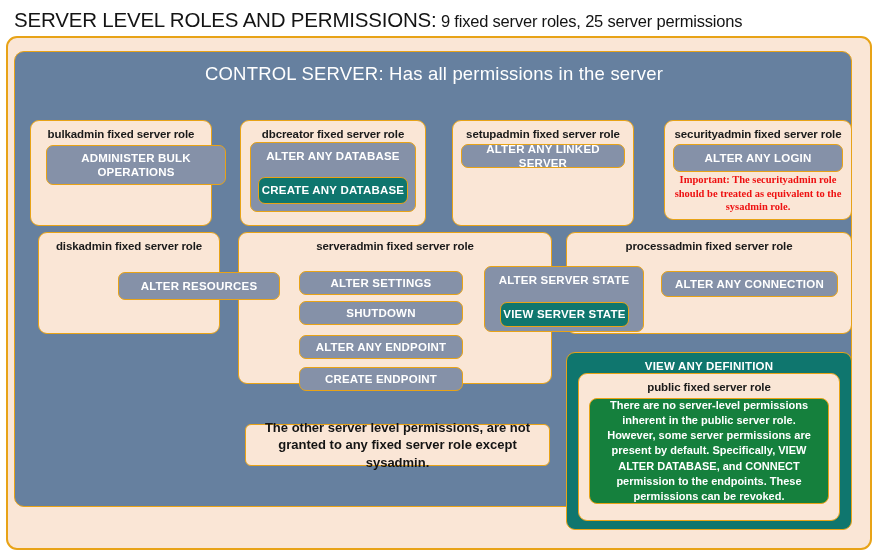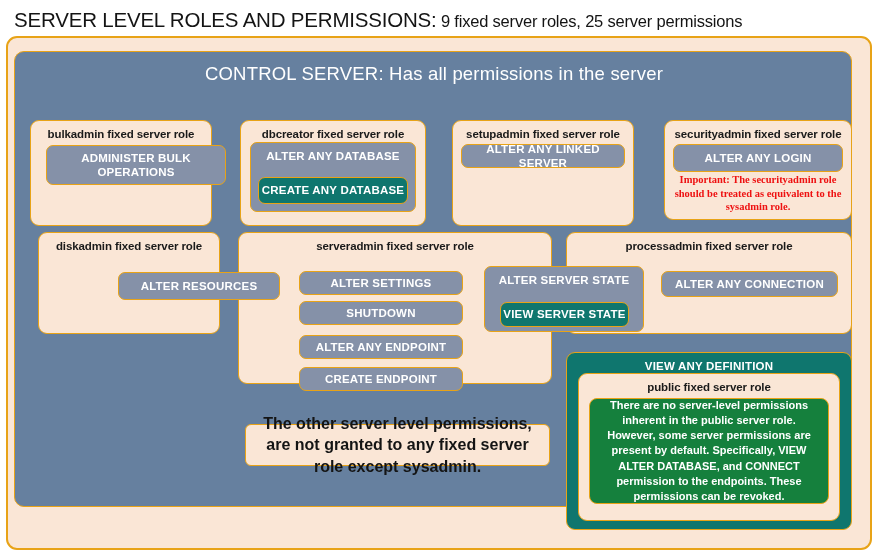--- a/index.html
+++ b/index.html
@@ -128,21 +128,21 @@
   .note-box {
     position: absolute;
     box-sizing: border-box;
     background: #fae6d6;
     border: 1.5px solid #e8a317;
     border-radius: 6px;
     display: flex;
     align-items: center;
     justify-content: center;
     text-align: center;
-    font-size: 16px;
+    font-size: 13px;
     font-weight: bold;
     color: #141414;
     line-height: 1.32;
     padding: 2px 6px;
   }
   .warn-text {
     position: absolute;
     text-align: center;
     font-size: 10.5px;
     font-weight: bold;

